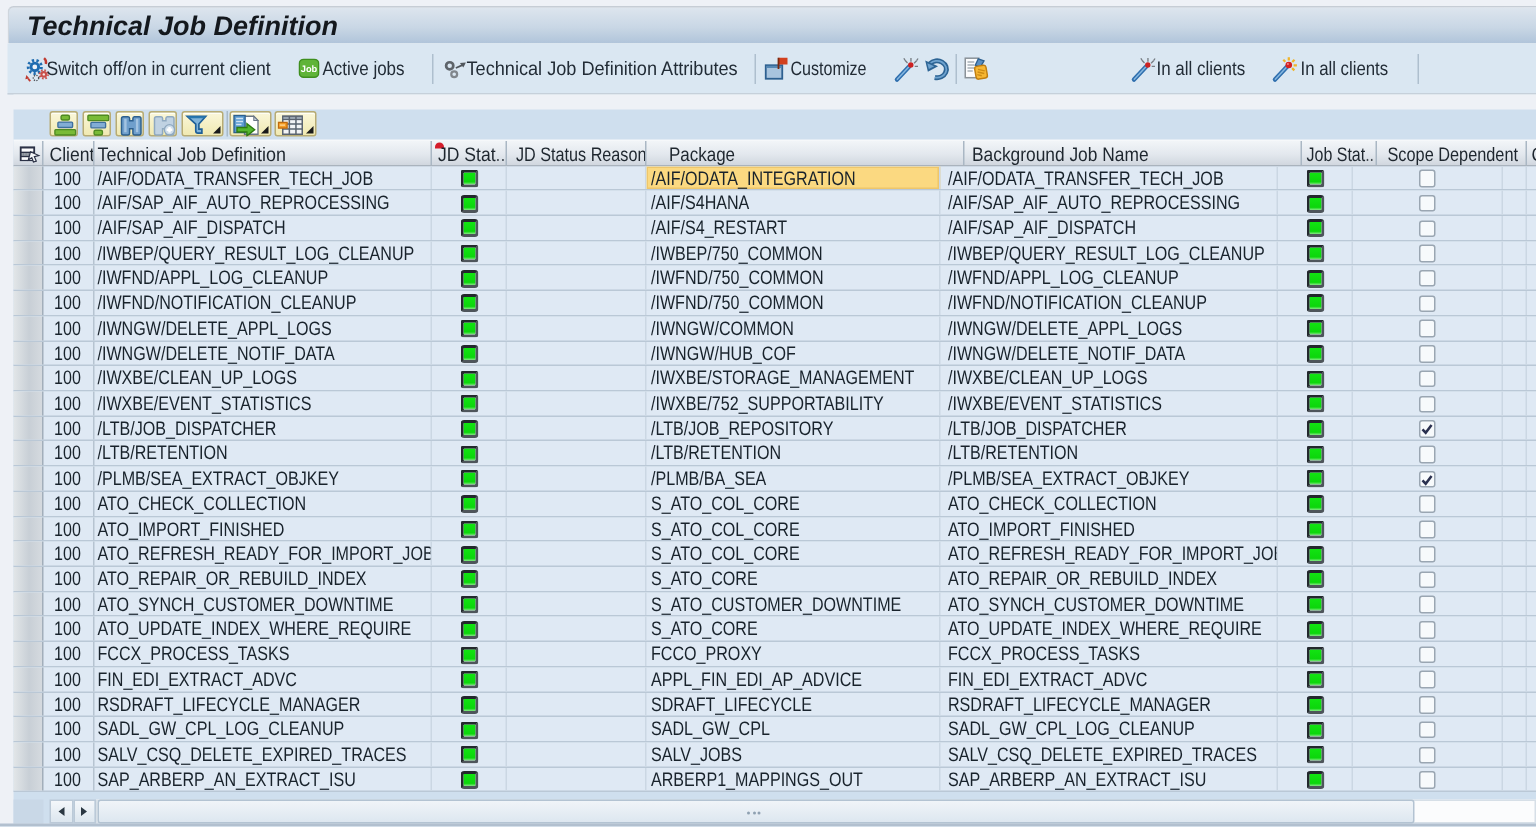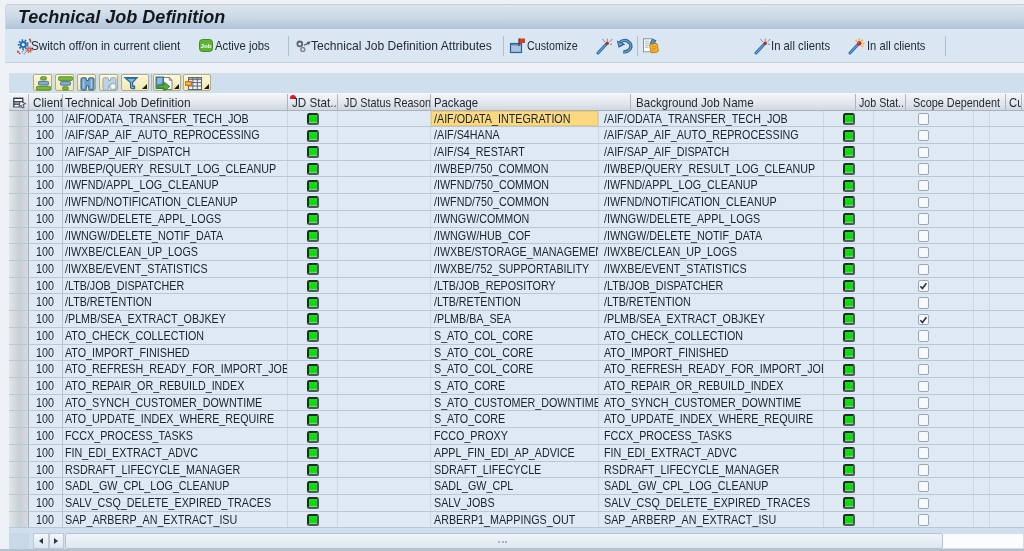--- a/index.html
+++ b/index.html
@@ -19,21 +19,21 @@
 .gbtn svg{position:absolute;left:1px;top:0.5px;}
 .drop{position:absolute;right:1px;bottom:1px;width:0;height:0;border-left:5px solid transparent;border-bottom:5px solid #1a1a1a;}
 
 #grid{position:absolute;left:0px;top:30px;width:1015px;}
 #ghead{position:absolute;left:0;top:0;width:1015px;height:17.5px;background:linear-gradient(#f2f5f8,#e3e8ee 55%,#d1d7df 100%);border-bottom:1px solid #aab3bd;border-top:1px solid #f6f8fa;display:flex;font-size:13px;color:#1e262e;}
 #ghead .th{flex:none;height:100%;border-right:1px solid #aab7c4;padding:1px 0 0 4px;white-space:nowrap;overflow:hidden;position:relative;}
 #gbody{position:absolute;left:0;top:17.5px;width:1015px;}
 .tr{display:flex;height:16.73px;background:#dfe9f4;border-bottom:1px solid #bac8d6;font-size:13px;color:#18222b;}
 .tr .td{flex:none;height:100%;border-right:1px solid #cbd7e3;padding:0px 0 0 4px;white-space:nowrap;overflow:hidden;}
 .sel{width:20px;background:linear-gradient(90deg,#e2e6e8,#c8cfd6 55%,#d5dadf);border-right:1px solid #a2aeba !important;}
-.c1{width:34px;padding-left:7px !important;border-right-color:#b6c3d0 !important;}.c2{width:225px;padding-left:2px !important;}.c3{width:50px;}.c4{width:93px;}.c5{width:168px;padding-left:3px !important;}.c6{width:225px;padding-left:5px !important;}.c7{width:50px;}.c8{width:100px;}.c9{width:16px;}.c10{width:60px;border-right:none !important;}
+.c1{width:34px;padding-left:7px !important;border-right-color:#b6c3d0 !important;}.c2{width:225px;padding-left:2px !important;}.c3{width:50px;}.c4{width:93px;}.c5{width:196px;padding-left:3px !important;}.c6{width:225px;padding-left:5px !important;}.c7{width:50px;}.c8{width:100px;}.c9{width:16px;}.c10{width:60px;border-right:none !important;}
 .c3,.c7,.c8{display:flex;justify-content:center;align-items:center;padding:0 !important;}
 .led{width:12px;height:12px;background:linear-gradient(#12e412 0%,#0cd60c 78%,#86e886 100%);border:2px solid #23282d;border-right-color:#4e555b;border-bottom-color:#4e555b;border-radius:2.5px;margin-top:1px;}
 .cb{width:11.5px;height:11.5px;background:#f7fafc;border:1px solid #9aa6b2;border-radius:2px;display:inline-flex;margin-top:1px;}
 .cb svg{margin:-1.2px 0 0 -1.2px;}
 .hl{background:#fbd981;box-shadow:inset 0 0 0 1px #eec66b;}
 
 #hscroll{position:absolute;left:0px;top:470px;width:1015px;height:15.5px;}
 #hs-left{position:absolute;left:0;top:0;width:20px;height:15.5px;background:#c9d8e7;}
 .sbtn{position:absolute;top:0;width:15.5px;height:15.5px;background:linear-gradient(#f4f7fa,#dce6ef);border:1px solid #bbc9d7;display:flex;align-items:center;justify-content:center;}
 .arr{width:0;height:0;}
@@ -223,21 +223,21 @@
 <rect x="3.4" y="4" width="7.8" height="2.1" fill="#fdfdfe"></rect>
 <rect x="3.4" y="7" width="7.8" height="1.9" fill="#9aa0a8"></rect>
 <path d="M4.6 7 v1.9 M6.4 7 v1.9 M8.2 7 v1.9 M10 7 v1.9" stroke="#7a808a" stroke-width="0.5"></path>
 <rect x="3.4" y="9.8" width="7.8" height="1.8" fill="#fdfdfe"></rect>
 <path d="M9.3 6.2 L14.9 8.7 L11.9 9.5 L13.2 12.4 L11.3 13 L10.2 10.1 L7.9 11.6 z" fill="#f2f4f6" stroke="#2c3246" stroke-width="0.8"></path>
 </svg></div>
       <div class="th" style="width:34px;"><b class="tx" style="transform:scaleX(0.90)">Client</b></div>
       <div class="th" style="width:225px;padding-left:2px;"><b class="tx" style="transform:scaleX(0.92)">Technical Job Definition</b></div>
       <div class="th" style="width:50px;"><i style="position:absolute;left:1.5px;top:1px;width:6.5px;height:3.5px;background:#d41d2c;border-radius:3.5px 3.5px 0 0;"></i><b class="tx" style="transform:scaleX(0.90)">JD Stat<span style="opacity:.8;">..</span></b></div>
       <div class="th" style="width:93px;padding-left:6px;"><b class="tx" style="transform:scaleX(0.83)">JD Status Reason</b></div>
-      <div class="th" style="width:200px;padding-left:3px;"><b class="tx" style="transform:scaleX(0.87)">Package</b></div>
+      <div class="th" style="width:200px;padding-left:3px;margin-left:12px;"><b class="tx" style="transform:scaleX(0.87)">Package</b></div>
       <div class="th" style="width:225px;padding-left:5px;"><b class="tx" style="transform:scaleX(0.89)">Background Job Name</b></div>
       <div class="th" style="width:50px;padding-left:3px;"><b class="tx" style="transform:scaleX(0.82)">Job Stat<span style="opacity:.8;">..</span></b></div>
       <div class="th" style="width:100px;padding-left:7px;"><b class="tx" style="transform:scaleX(0.836)">Scope Dependent</b></div>
       <div class="th" style="width:16px;padding-left:3px;"><b class="tx" style="transform:scaleX(0.87)">Cust</b></div>
       <div class="th" style="width:60px;border-right:none;"></div>
     </div>
     <div id="gbody">
 <div class="tr">
           <div class="td sel"></div>
           <div class="td c1"><b class="tx">100</b></div>

